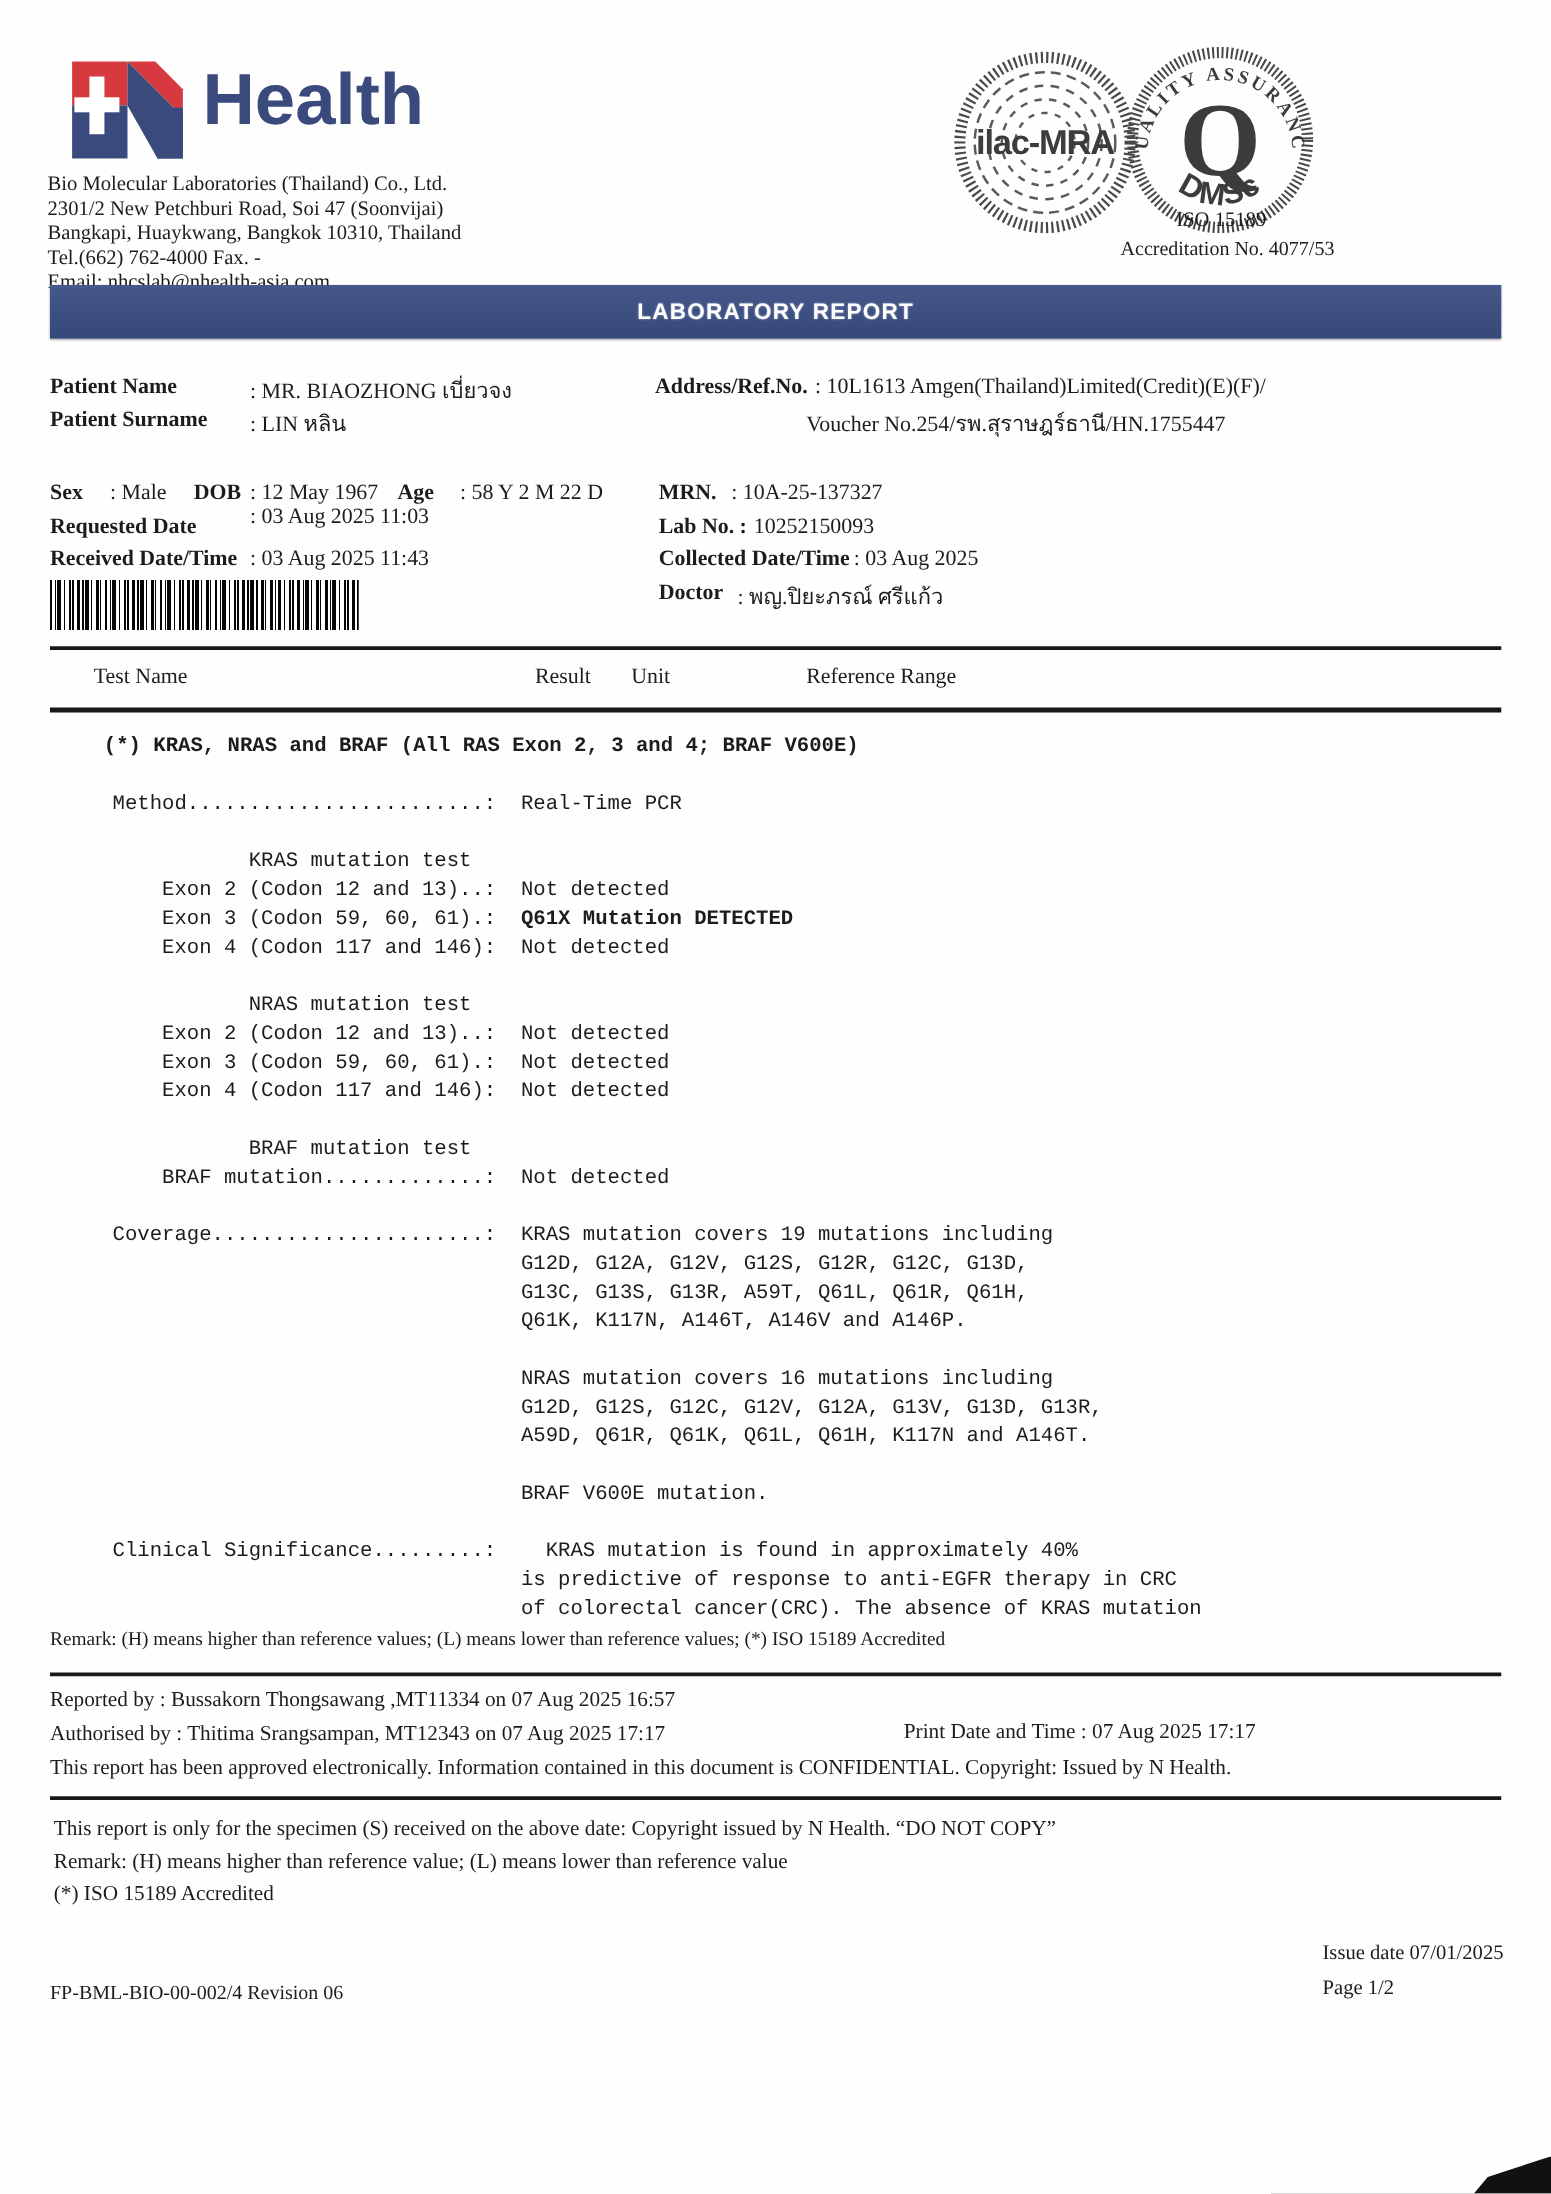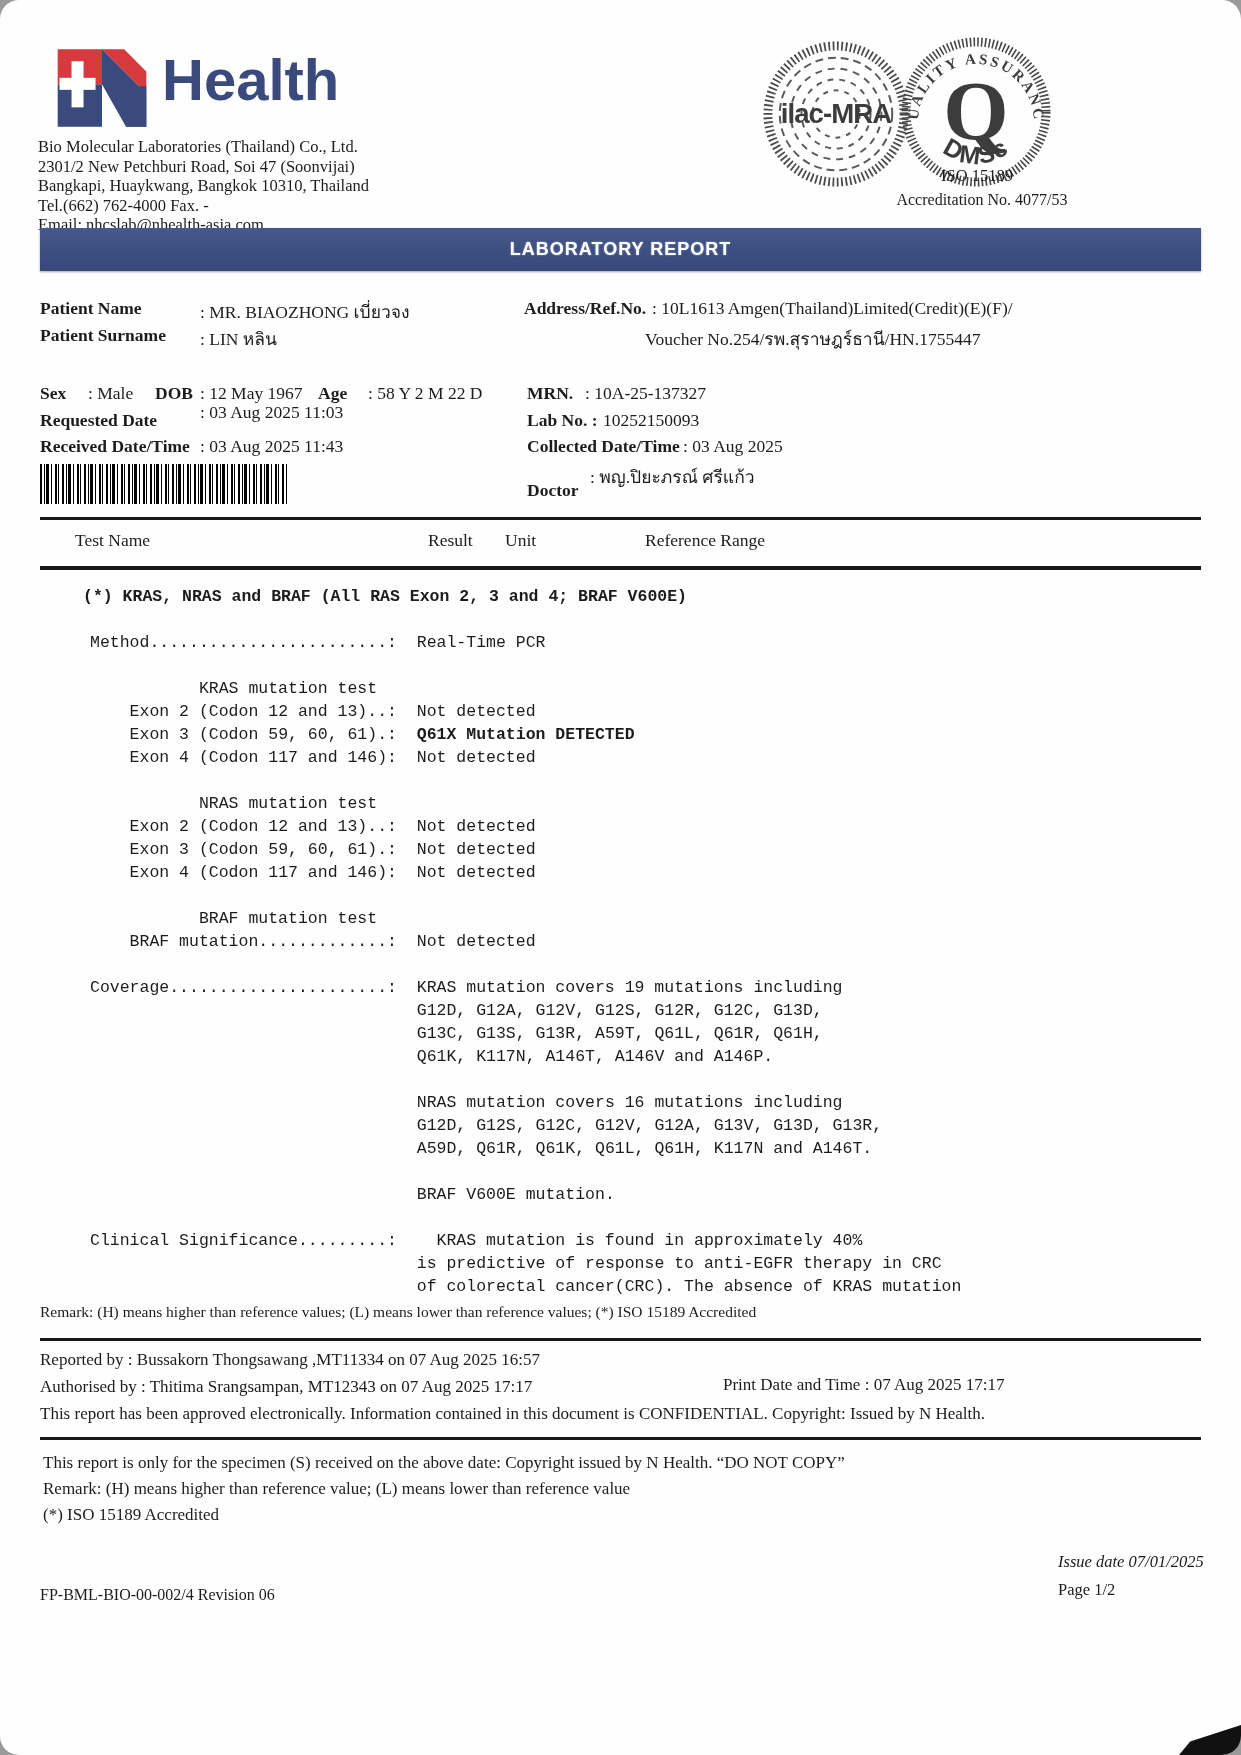--- a/index.html
+++ b/index.html
@@ -1,17 +1,17 @@
 <!DOCTYPE html>
 <html><head>
 <meta charset="utf-8">
 <style>
   html,body{margin:0;padding:0;background:#9a9a9a;}
   .page{position:relative;width:1241px;height:1755px;margin:0 auto;background:#fefefe;
-        font-family:"Liberation Serif",serif;color:#1c1c1c;overflow:hidden;border-radius:19px;}
+        font-family:"Liberation Serif",serif;color:#1c1c1c;overflow:hidden;}
   .abs{position:absolute;white-space:nowrap;}
 
   
   .logo-n{position:absolute;left:54px;top:44px;width:96px;height:88px;}
   .brand-text{position:absolute;left:162px;top:46px;font-family:"Liberation Sans",sans-serif;
               font-weight:700;font-size:58px;color:#3b4a7c;letter-spacing:0px;}
   .addr{position:absolute;left:38px;top:137px;font-size:16.5px;line-height:19.5px;}
   .seal{position:absolute;}
   .iso-label{position:absolute;left:898px;top:166px;width:158px;text-align:center;font-size:16.5px;}
   .accr-label{position:absolute;left:862px;top:191px;width:240px;text-align:center;font-size:16px;}
@@ -132,21 +132,21 @@
   <span class="abs lab" style="left:40px;top:410px;">Requested Date</span>
   <span class="abs val" style="left:200px;top:402px;">: 03 Aug 2025 11:03</span>
   <span class="abs lab" style="left:527px;top:410px;">Lab No. :</span>
   <span class="abs val" style="left:603px;top:410px;">10252150093</span>
 
   <span class="abs lab" style="left:40px;top:436px;">Received Date/Time</span>
   <span class="abs val" style="left:200px;top:436px;">: 03 Aug 2025 11:43</span>
   <span class="abs lab" style="left:527px;top:436px;">Collected Date/Time</span>
   <span class="abs val" style="left:683px;top:436px;">: 03 Aug 2025</span>
 
-  <span class="abs lab" style="left:527px;top:463px;margin-top:17px;">Doctor</span>
+  <span class="abs lab" style="left:527px;top:463px;">Doctor</span>
   <span class="abs val" style="left:590px;top:463px;">: พญ.ปิยะภรณ์ ศรีแก้ว</span>
 
   <div class="barcode"></div>
 
   <div class="rule rule-a"></div>
   <span class="abs thead" style="left:75px;top:530px;">Test Name</span>
   <span class="abs thead" style="left:428px;top:530px;">Result</span>
   <span class="abs thead" style="left:505px;top:530px;">Unit</span>
   <span class="abs thead" style="left:645px;top:530px;">Reference Range</span>
   <div class="rule rule-b"></div>
@@ -222,18 +222,18 @@
   <span class="abs foot" style="left:40px;top:1377px;">Authorised by : Thitima Srangsampan, MT12343 on 07 Aug 2025 17:17</span>
   <span class="abs foot" style="left:723px;top:1375px;">Print Date and Time : 07 Aug 2025 17:17</span>
   <span class="abs foot" style="left:40px;top:1404px;">This report has been approved electronically. Information contained in this document is CONFIDENTIAL. Copyright: Issued by N Health.</span>
 
   <div class="rule rule-d"></div>
 
   <span class="abs foot" style="left:43px;top:1453px;">This report is only for the specimen (S) received on the above date: Copyright issued by N Health. “DO NOT COPY”</span>
   <span class="abs foot" style="left:43px;top:1479px;">Remark: (H) means higher than reference value; (L) means lower than reference value</span>
   <span class="abs foot" style="left:43px;top:1505px;">(*) ISO 15189  Accredited</span>
 
-  <span class="abs" style="left:1058px;top:1552px;font-size:16.5px;font-style:italic;">Issue date 07/01/2025</span>
+  <span class="abs" style="left:1058px;top:1552px;font-size:16.5px;">Issue date 07/01/2025</span>
   <span class="abs" style="left:1058px;top:1580px;font-size:16.5px;">Page 1/2</span>
   <span class="abs" style="left:40px;top:1586px;font-size:16px;">FP-BML-BIO-00-002/4 Revision 06</span>
 
   <div class="corner-mark"></div>
 </div>
 
 </body></html>

